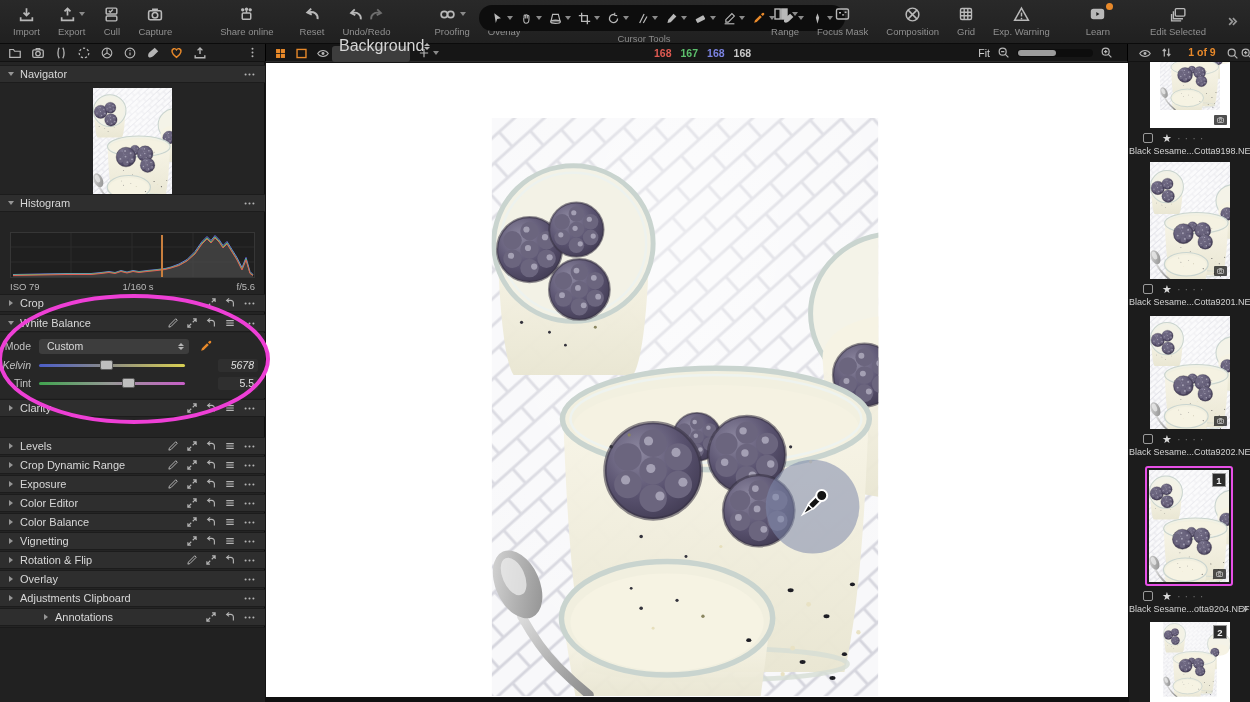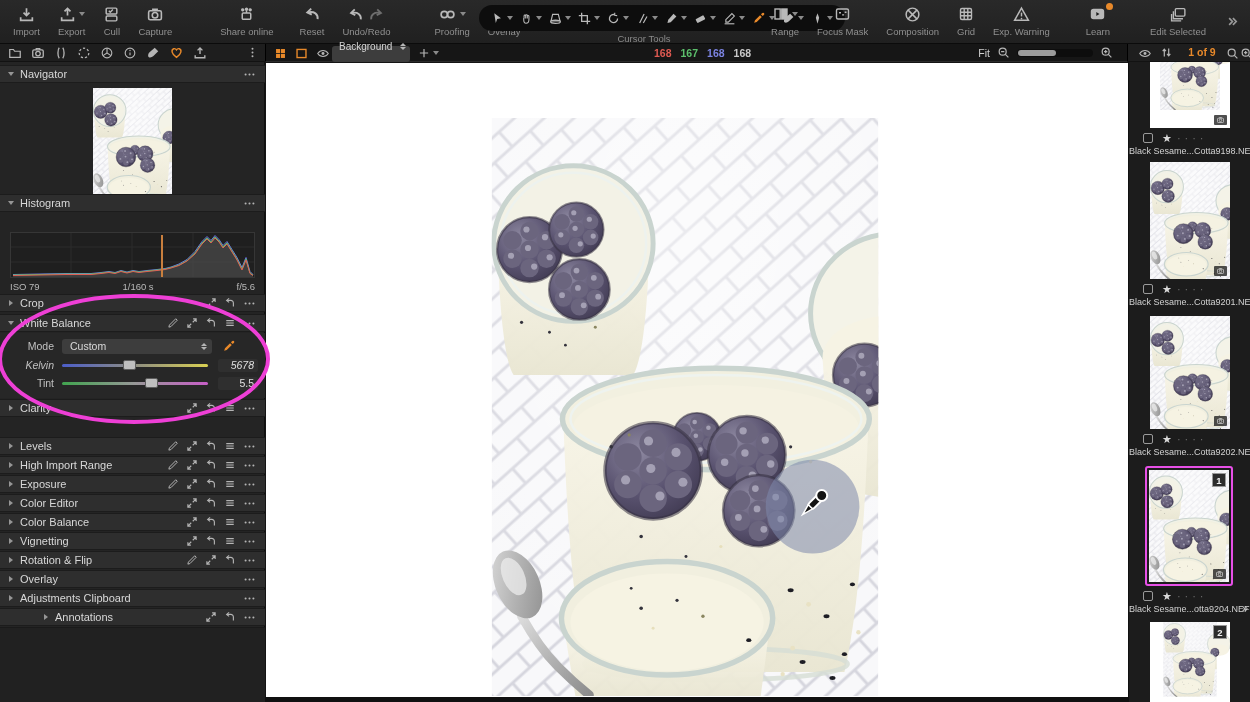--- a/index.html
+++ b/index.html
@@ -26,21 +26,21 @@
   .orangedot{position:absolute;width:7px;height:7px;border-radius:50%;background:#e8892a;top:3px;right:6px;}
 
   
   #tabsbar{position:absolute;left:0;top:44px;width:265px;height:18px;background:#1e1e1e;
            border-bottom:1px solid #121212;display:flex;align-items:center;gap:9px;padding-left:8px;}
   #viewerbar{position:absolute;left:265px;top:44px;width:863px;height:18px;background:#161616;
              border-bottom:1px solid #2b2b2b;border-left:1px solid #000;border-right:1px solid #000;}
   #browserbar{position:absolute;left:1128px;top:44px;width:122px;height:18px;background:#1e1e1e;
               border-bottom:1px solid #121212;}
   .bgselect{position:absolute;left:66px;top:2px;width:78px;height:14px;background:#3d3d3d;border-radius:3px;
-            color:#d5d5d5;font-size:10px;display:flex;align-items:center;padding:0 4px 16px 7px;}
+            color:#d5d5d5;font-size:16px;display:flex;align-items:center;padding:0 4px 16px 7px;}
   .stepper{margin-left:auto;display:flex;flex-direction:column;gap:1px;}
   .stepper i{width:0;height:0;border-left:3px solid transparent;border-right:3px solid transparent;display:block;}
   .stepper .up{border-bottom:3.5px solid #b5b5b5;}
   .stepper .dn{border-top:3.5px solid #b5b5b5;}
   .rgbvals{position:absolute;left:388px;top:3px;display:flex;gap:9px;font-size:10.5px;font-weight:bold;}
   .zoomrow{position:absolute;right:14px;top:2px;display:flex;align-items:center;gap:7px;}
   .ztrack{width:76px;height:8px;background:#0d0d0d;border-radius:4px;position:relative;}
   .zknob{position:absolute;left:1px;top:1px;width:38px;height:6px;border-radius:3px;background:#9b9b9b;}
 
   
@@ -49,21 +49,21 @@
        border-bottom:1px solid #1c1c1c;display:flex;align-items:center;color:#d8d8d8;font-size:11px;}
   .hdr .cv{margin:0 7px 0 9px;width:0;height:0;border-top:3.5px solid transparent;border-bottom:3.5px solid transparent;
            border-left:4.5px solid #969696;}
   .hdr.open .cv{transform:rotate(90deg);}
   .hicons{margin-left:auto;display:flex;align-items:center;gap:7px;padding-right:9px;color:#9d9d9d;}
   .navthumb{position:absolute;left:93px;top:26px;width:79px;height:112px;background:#fff;}
   .histwrap{position:absolute;left:10px;top:170px;width:245px;height:46px;background:#1f1f1f;border:1px solid #363636;}
   .histlabels{position:absolute;left:10px;top:219px;width:245px;display:flex;font-size:9.5px;color:#b9b9b9;}
   .wbbody{position:absolute;left:0;width:265px;background:#272727;color:#c4c4c4;font-size:10.5px;}
   .wbrow{position:absolute;left:0;width:265px;height:16px;display:flex;align-items:center;}
-  .wblabel{width:62px;text-align:right;padding-right:8px;color:#c0c0c0;}
+  .wblabel{width:39px;text-align:right;padding-right:8px;color:#c0c0c0;}
   .slider{position:relative;width:146px;height:3px;border-radius:2px;}
   .kgrad{background:linear-gradient(90deg,#4c5ec9,#8c8c84 48%,#d9d052);}
   .tgrad{background:linear-gradient(90deg,#41a44f,#989898 50%,#c75ec7);}
   .knob{position:absolute;top:-4px;width:13px;height:10px;background:#bfbfbf;border:1px solid #5d5d5d;border-radius:2px;}
   .valbox{position:absolute;right:7px;width:40px;height:13px;background:#2f2f2f;border-radius:2px;color:#e0e0e0;
           font-size:10.5px;text-align:right;padding-right:4px;line-height:13px;}
   .modesel{position:relative;margin-left:0;width:150px;height:15px;background:#3d3d3d;border-radius:3px;color:#dadada;
            display:flex;align-items:center;padding:0 5px 0 8px;font-size:10.5px;}
   #annot{position:absolute;left:-6px;top:291px;pointer-events:none;z-index:40;}
 
@@ -952,21 +952,21 @@
           </span>
           <span class="ico">
             <svg class="ic" width="13" height="13" viewBox="0 0 16 16">
               <use href="#i-dots"></use>
             </svg>
           </span>
         </span>
     </div>
     <div class="hdr" style="top:394px;">
       <span class="cv"></span>
-        <span>High Import Range</span>
+        <span>Crop Dynamic Range</span>
       <span class="hicons">
           <span class="ico">
             <svg class="ic" width="12" height="12" viewBox="0 0 16 16">
               <use href="#i-pens"></use>
             </svg>
           </span>
           <span class="ico">
             <svg class="ic" width="12" height="12" viewBox="0 0 16 16">
               <use href="#i-apply"></use>
             </svg>

